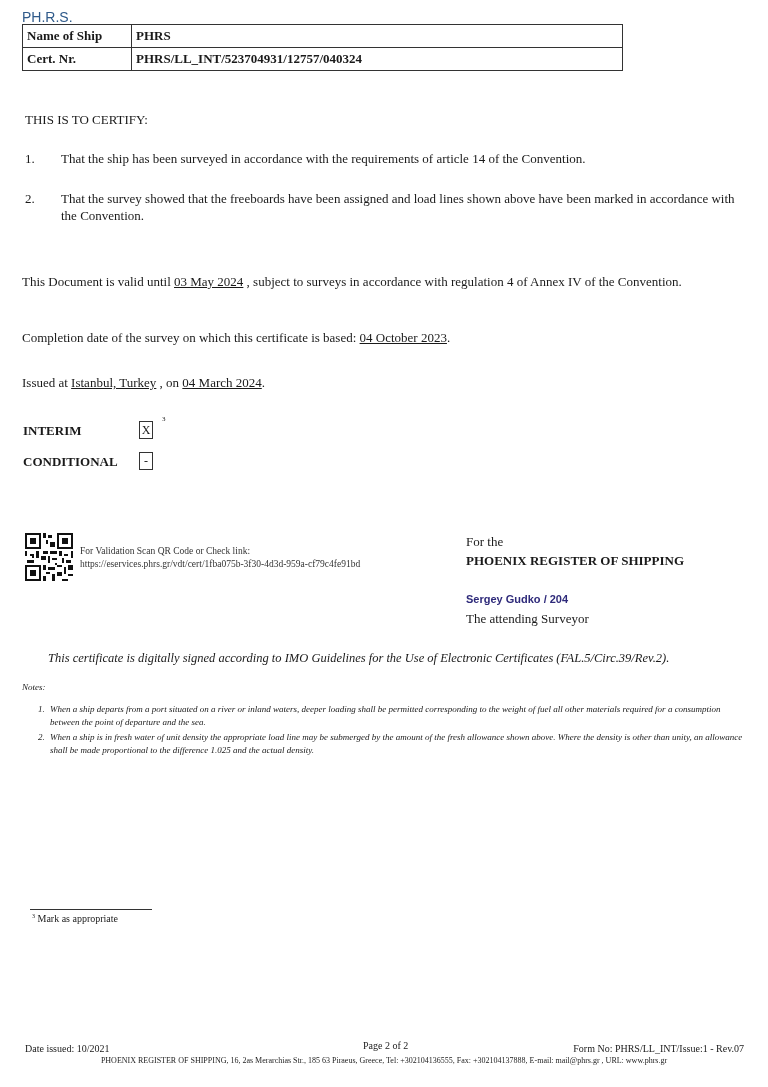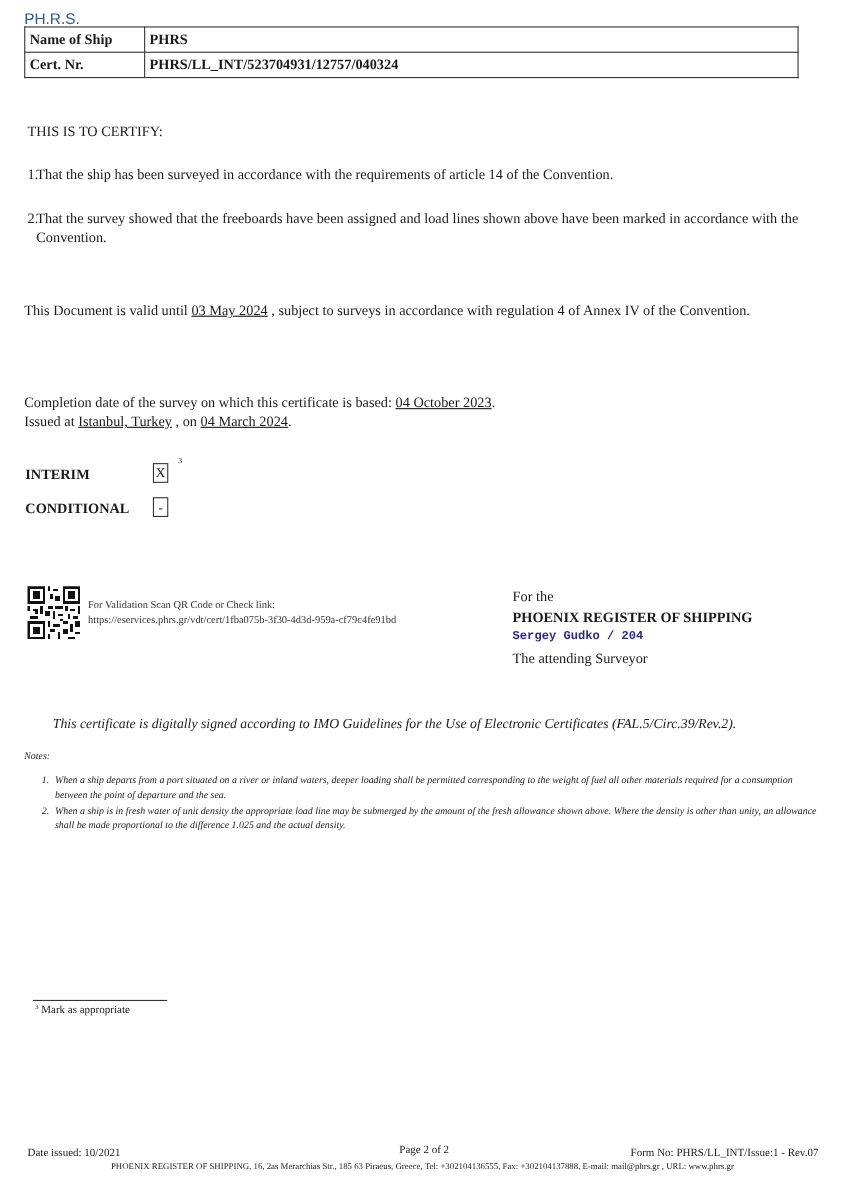--- a/index.html
+++ b/index.html
@@ -2,42 +2,42 @@
 <html><head>
   <meta charset="utf-8">
   <style>
     html, body { margin: 0; padding: 0; background: #ffffff; }
     body {
       width: 768px; height: 1087px; position: relative; overflow: hidden;
       font-family: "Liberation Serif", "DejaVu Serif", serif; color: #1a1a1a;
     }
     .abs { position: absolute; }
     .brand { left: 22px; top: 9px; font-family: "Liberation Sans", "DejaVu Sans", sans-serif; font-size: 14px; color: #2f5a8a; }
-    table.hdr { position: absolute; left: 22px; top: 24px; width: 704px; border-collapse: collapse; }
+    table.hdr { position: absolute; left: 22px; top: 24px; width: 601px; border-collapse: collapse; }
     table.hdr td { border: 1.5px solid #333; font-weight: bold; font-size: 13px; padding: 2px 4px; height: 18px; }
     table.hdr td.k { width: 100px; }
     .body-text { font-size: 13px; line-height: 17px; }
     .intro { left: 25px; top: 111px; }
     .item { left: 25px; width: 710px; }
     .item .num { position: absolute; left: 0; }
-    .item .txt { margin-left: 8px; }
+    .item .txt { margin-left: 36px; }
     .i1 { top: 150px; }
     .i2 { top: 190px; }
     .valid { left: 22px; top: 273px; width: 700px; }
-    .completion { left: 22px; top: 329px; margin-top: 28px; }
+    .completion { left: 22px; top: 329px; }
     .issued { left: 22px; top: 374px; }
     .ul { font-weight: normal; text-decoration: underline; }
     .status-label { font-weight: bold; font-size: 13px; left: 23px; }
     .box { position: absolute; width: 12px; height: 16px; border: 1.2px solid #333; font-size: 12px; text-align: center; line-height: 16px; }
     .sup { font-size: 7px; }
     .qr { left: 25px; top: 533px; width: 48px; height: 48px; }
     .valtext { left: 80px; top: 545px; font-size: 9.5px; line-height: 13px; color: #333; }
     .signblock { left: 466px; top: 532px; font-size: 13px; line-height: 19px; }
     .signblock .org { font-weight: bold; }
-    .signblock .surveyor { font-family: Liberation Mono, monospace; font-weight: bold; font-size: 11px; color: #2e2a7a; }
+    .signblock .surveyor { font-family: Liberation Sans, sans-serif; font-weight: bold; font-size: 11px; color: #2e2a7a; margin-top: 20px; }
     .digital { left: 0; width: 768px; top: 651px; font-style: italic; font-size: 12.5px; padding-left: 48px; }
     .notes-label { left: 22px; top: 682px; font-style: italic; font-size: 9px; }
     .notes { left: 38px; top: 703px; width: 710px; font-style: italic; font-size: 9px; line-height: 13px; }
     .notes .n { position: relative; padding-left: 12px; margin-bottom: 2px; }
     .notes .n span.nn { position: absolute; left: 0; }
     .fn-line { left: 30px; top: 909px; width: 122px; border-top: 1px solid #333; }
     .fn { left: 32px; top: 913px; font-size: 10px; }
     .footer-row { top: 1043px; font-size: 10px; }
     .footer-left { left: 25px; }
     .footer-center { left: 363px; top: 1040px; }

